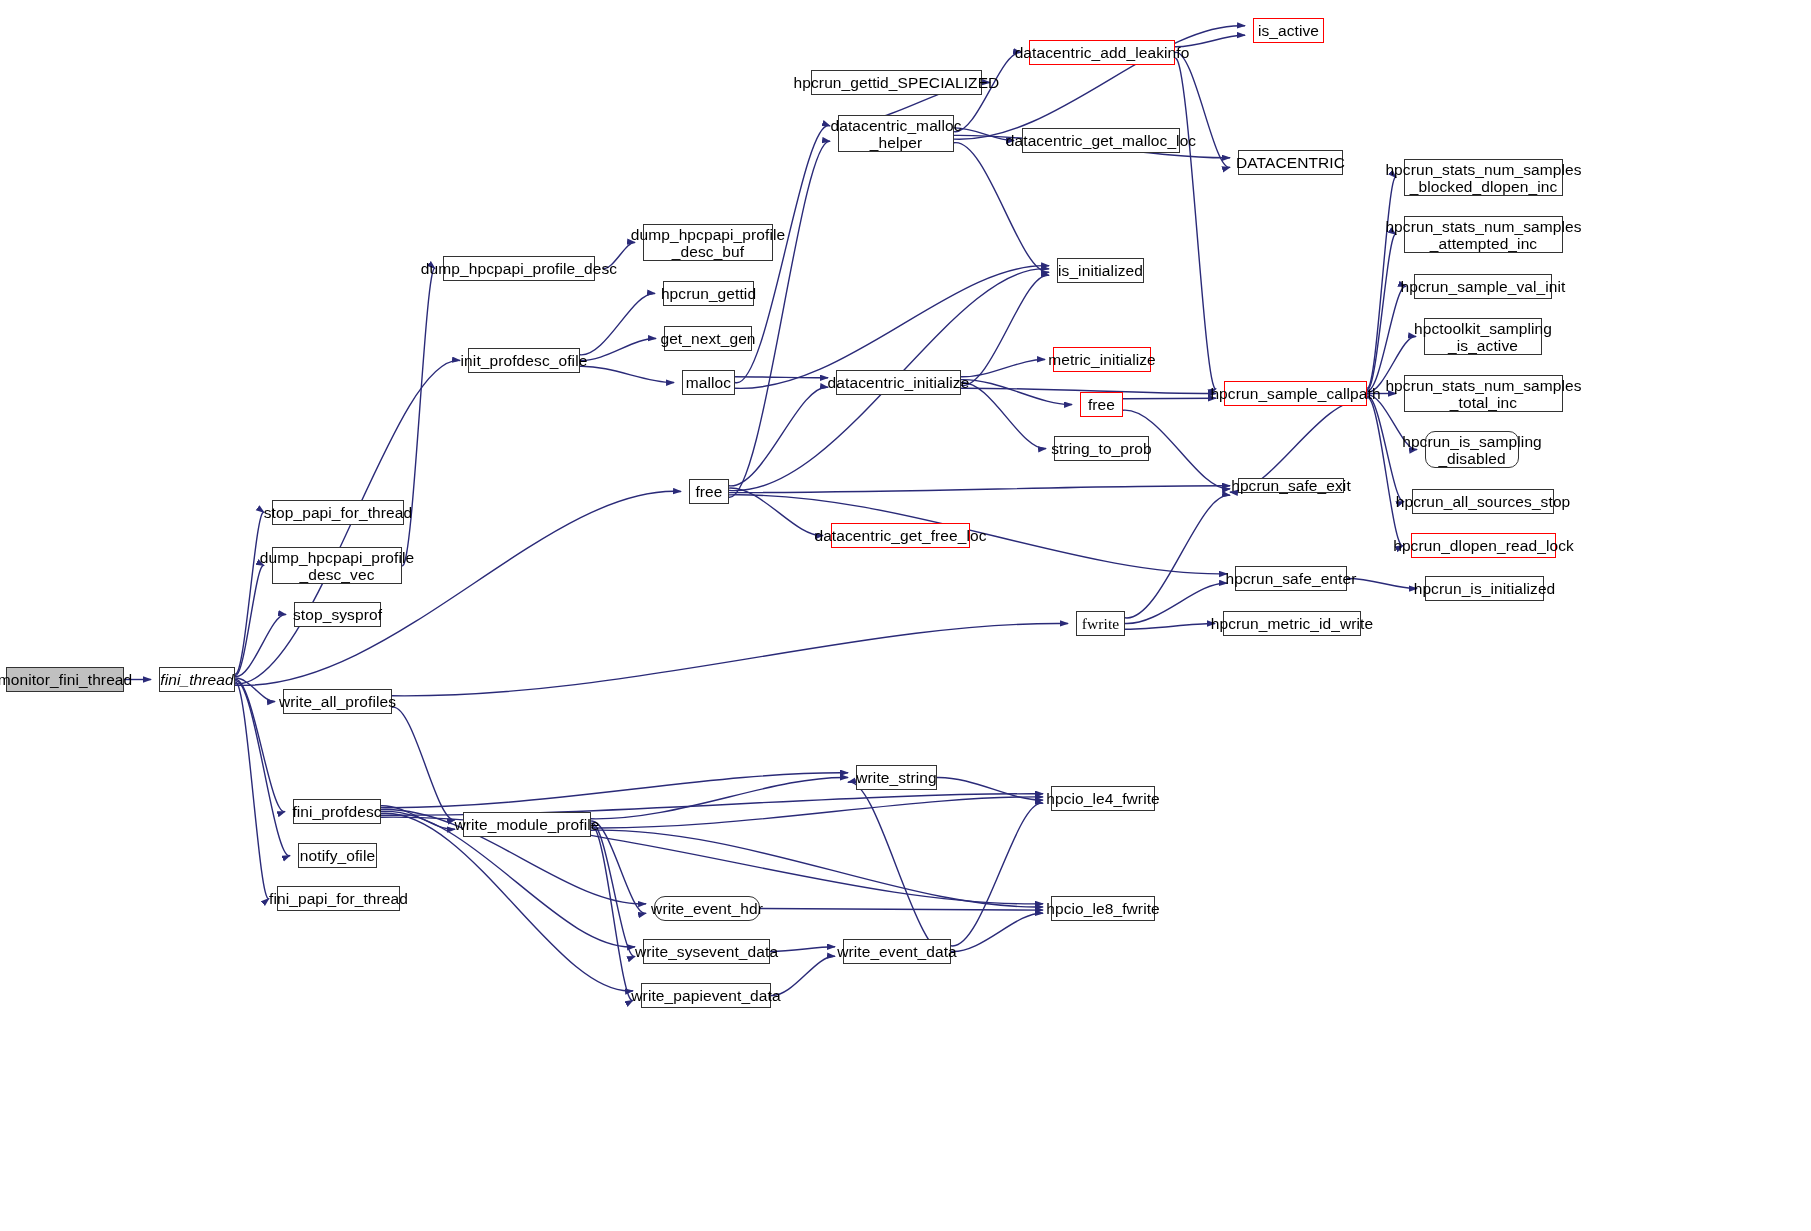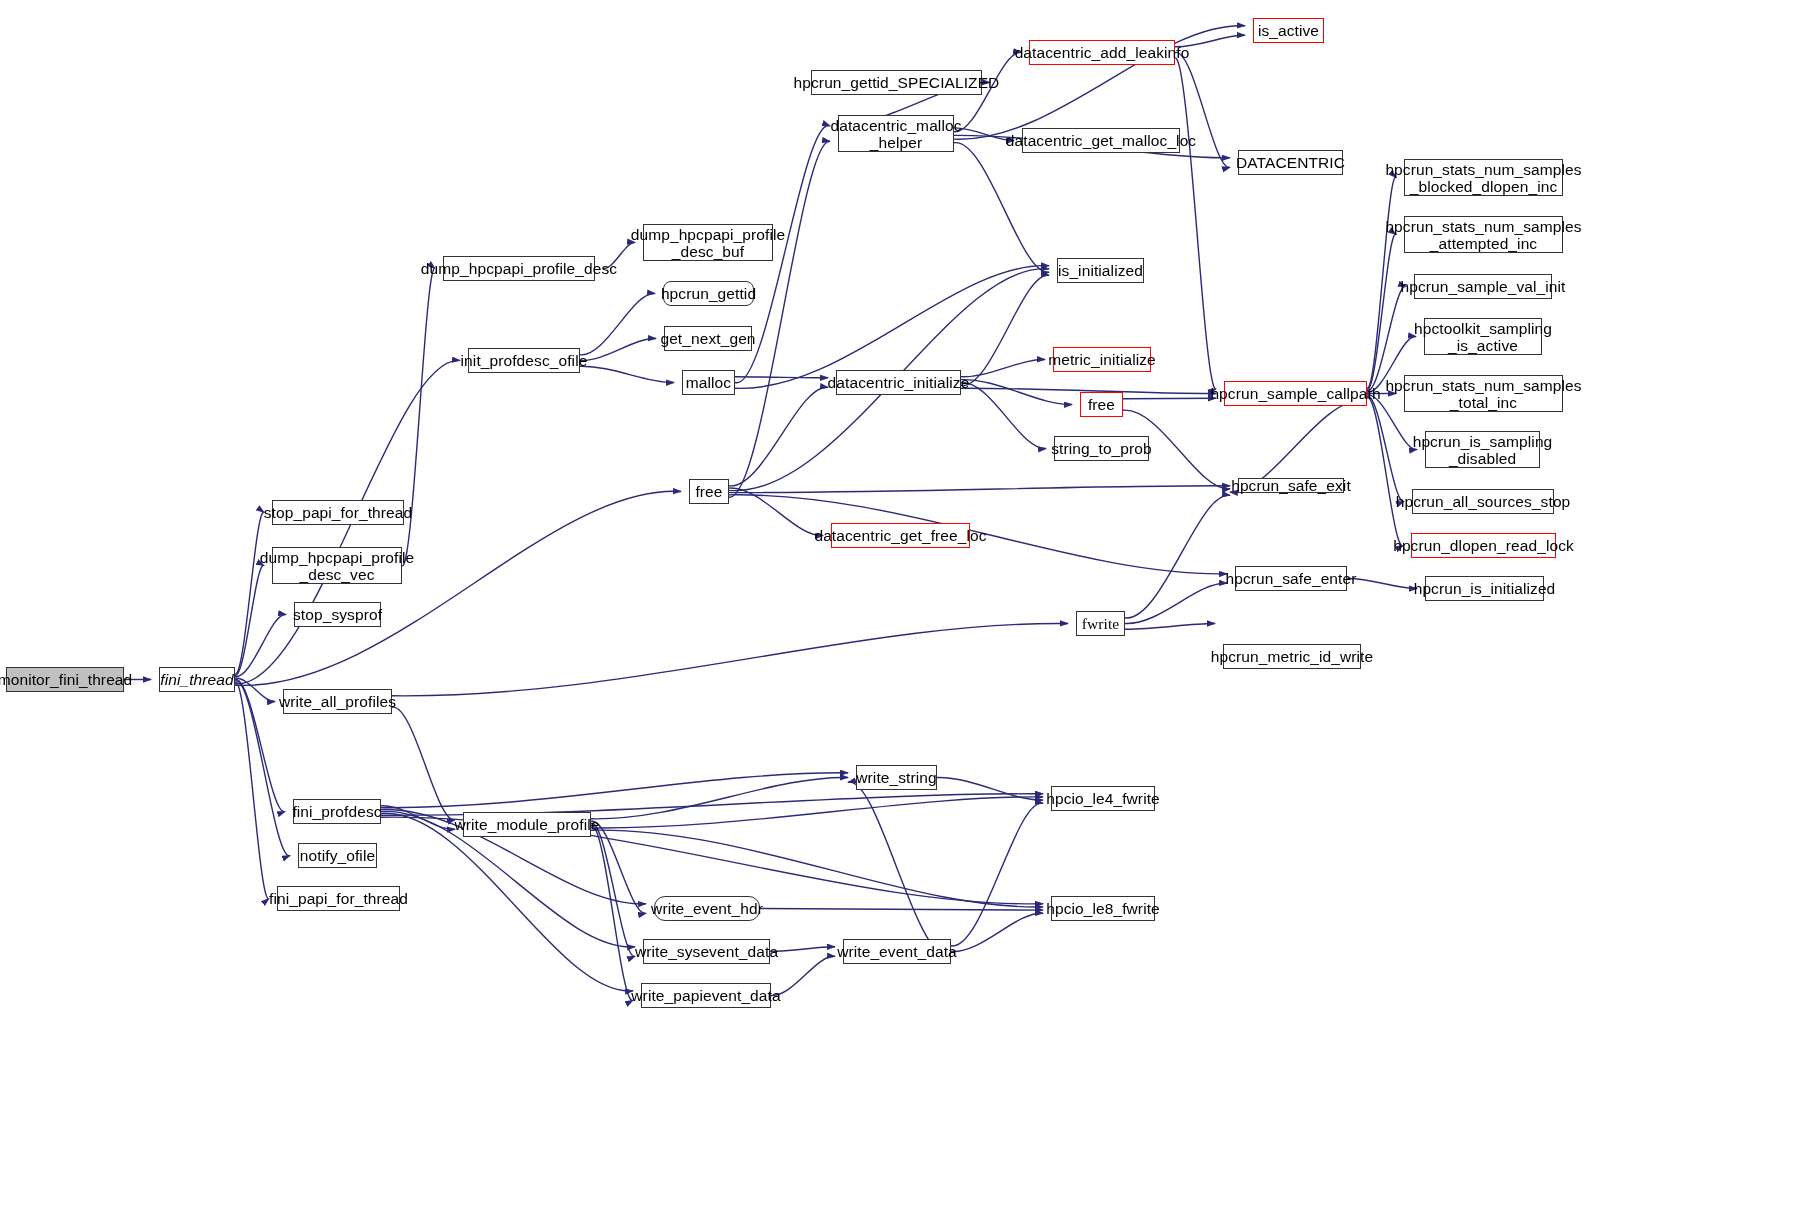--- a/index.html
+++ b/index.html
@@ -143,21 +143,21 @@
       <div class="node" style="left: 294px; top: 602px; width: 87px; height: 25px;">stop_sysprof</div>
       <div class="node" style="left: 283px; top: 689px; width: 109px; height: 25px;">write_all_profiles</div>
       <div class="node" style="left: 293px; top: 799px; width: 88px; height: 25px;">fini_profdesc</div>
       <div class="node" style="left: 298px; top: 843px; width: 79px; height: 25px;">notify_ofile</div>
       <div class="node" style="left: 277px; top: 886px; width: 123px; height: 25px;">fini_papi_for_thread</div>
       <div class="node" style="left: 443px; top: 256px; width: 152px; height: 25px;">dump_hpcpapi_profile_desc</div>
       <div class="node" style="left: 468px; top: 348px; width: 112px; height: 25px;">init_profdesc_ofile</div>
       <div class="node" style="left: 463px; top: 812px; width: 128px; height: 25px;">write_module_profile</div>
       <div class="node" style="left: 643px; top: 224px; width: 130px; height: 37px;">dump_hpcpapi_profile
 _desc_buf</div>
-      <div class="node" style="left: 663px; top: 281px; width: 91px; height: 25px; border-radius: 8px;">hpcrun_gettid</div>
+      <div class="node" style="left: 663px; top: 281px; width: 91px; height: 25px;">hpcrun_gettid</div>
       <div class="node" style="left: 664px; top: 326px; width: 88px; height: 25px;">get_next_gen</div>
       <div class="node" style="left: 682px; top: 370px; width: 53px; height: 25px;">malloc</div>
       <div class="node" style="left: 689px; top: 479px; width: 40px; height: 25px;">free</div>
       <div class="node" style="left: 856px; top: 765px; width: 81px; height: 25px;">write_string</div>
       <div class="node" style="left: 654px; top: 896px; width: 106px; height: 25px; border-radius: 11px;">write_event_hdr</div>
       <div class="node" style="left: 643px; top: 939px; width: 127px; height: 25px;">write_sysevent_data</div>
       <div class="node" style="left: 641px; top: 983px; width: 130px; height: 25px;">write_papievent_data</div>
       <div class="node" style="left: 843px; top: 939px; width: 108px; height: 25px;">write_event_data</div>
       <div class="node" style="left: 811px; top: 70px; width: 171px; height: 25px;">hpcrun_gettid_SPECIALIZED</div>
       <div class="node" style="left: 838px; top: 115px; width: 116px; height: 37px;">datacentric_malloc
@@ -169,31 +169,31 @@
       <div class="node" style="left: 1057px; top: 258px; width: 87px; height: 25px;">is_initialized</div>
       <div class="node" style="left: 836px; top: 370px; width: 125px; height: 25px;">datacentric_initialize</div>
       <div class="node red" style="left: 1053px; top: 347px; width: 98px; height: 25px;">metric_initialize</div>
       <div class="node red" style="left: 1080px; top: 392px; width: 43px; height: 25px;">free</div>
       <div class="node" style="left: 1054px; top: 436px; width: 95px; height: 25px;">string_to_prob</div>
       <div class="node red" style="left: 831px; top: 523px; width: 139px; height: 25px;">datacentric_get_free_loc</div>
       <div class="node red" style="left: 1224px; top: 381px; width: 143px; height: 25px;">hpcrun_sample_callpath</div>
       <div class="node" style="left: 1238px; top: 478px; width: 106px; height: 15px;">hpcrun_safe_exit</div>
       <div class="node" style="left: 1235px; top: 566px; width: 112px; height: 25px;">hpcrun_safe_enter</div>
       <div class="node" style="left: 1076px; top: 611px; width: 49px; height: 25px; font-family: Liberation Serif, serif;">fwrite</div>
-      <div class="node" style="left: 1223px; top: 611px; width: 138px; height: 25px; margin-top: 33px;">hpcrun_metric_id_write</div>
+      <div class="node" style="left: 1223px; top: 611px; width: 138px; height: 25px;">hpcrun_metric_id_write</div>
       <div class="node" style="left: 1051px; top: 786px; width: 104px; height: 25px;">hpcio_le4_fwrite</div>
       <div class="node" style="left: 1051px; top: 896px; width: 104px; height: 25px;">hpcio_le8_fwrite</div>
       <div class="node" style="left: 1404px; top: 159px; width: 159px; height: 37px;">hpcrun_stats_num_samples
 _blocked_dlopen_inc</div>
       <div class="node" style="left: 1404px; top: 216px; width: 159px; height: 37px;">hpcrun_stats_num_samples
 _attempted_inc</div>
       <div class="node" style="left: 1414px; top: 274px; width: 138px; height: 25px;">hpcrun_sample_val_init</div>
       <div class="node" style="left: 1424px; top: 318px; width: 118px; height: 37px;">hpctoolkit_sampling
 _is_active</div>
       <div class="node" style="left: 1404px; top: 375px; width: 159px; height: 37px;">hpcrun_stats_num_samples
 _total_inc</div>
-      <div class="node" style="left: 1425px; top: 431px; width: 115px; height: 37px;">hpcrun_is_sampling
+      <div class="node" style="left: 1425px; top: 431px; width: 94px; height: 37px; border-radius: 10px;">hpcrun_is_sampling
 _disabled</div>
       <div class="node" style="left: 1412px; top: 489px; width: 142px; height: 25px;">hpcrun_all_sources_stop</div>
       <div class="node red" style="left: 1411px; top: 533px; width: 145px; height: 25px;">hpcrun_dlopen_read_lock</div>
       <div class="node" style="left: 1425px; top: 576px; width: 119px; height: 25px;">hpcrun_is_initialized</div>
     </div>
 </div>
 
 </body></html>

